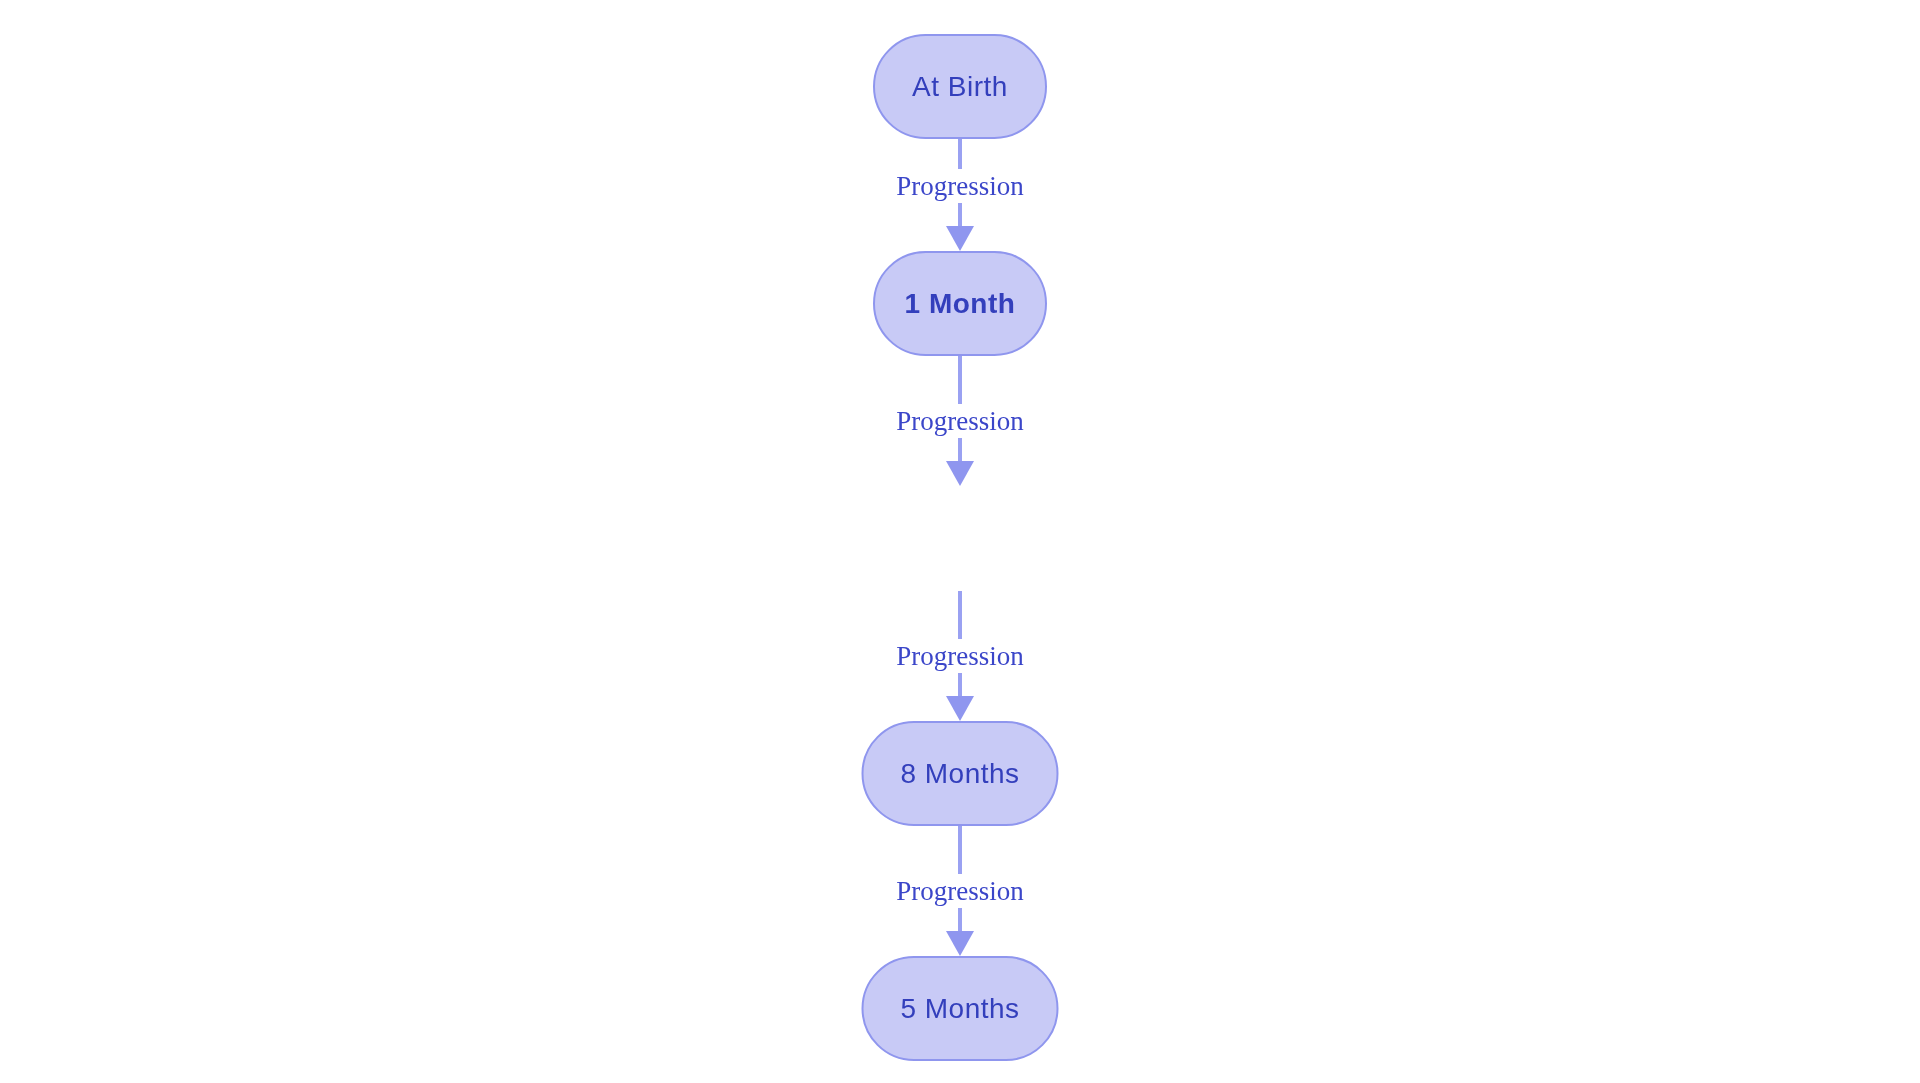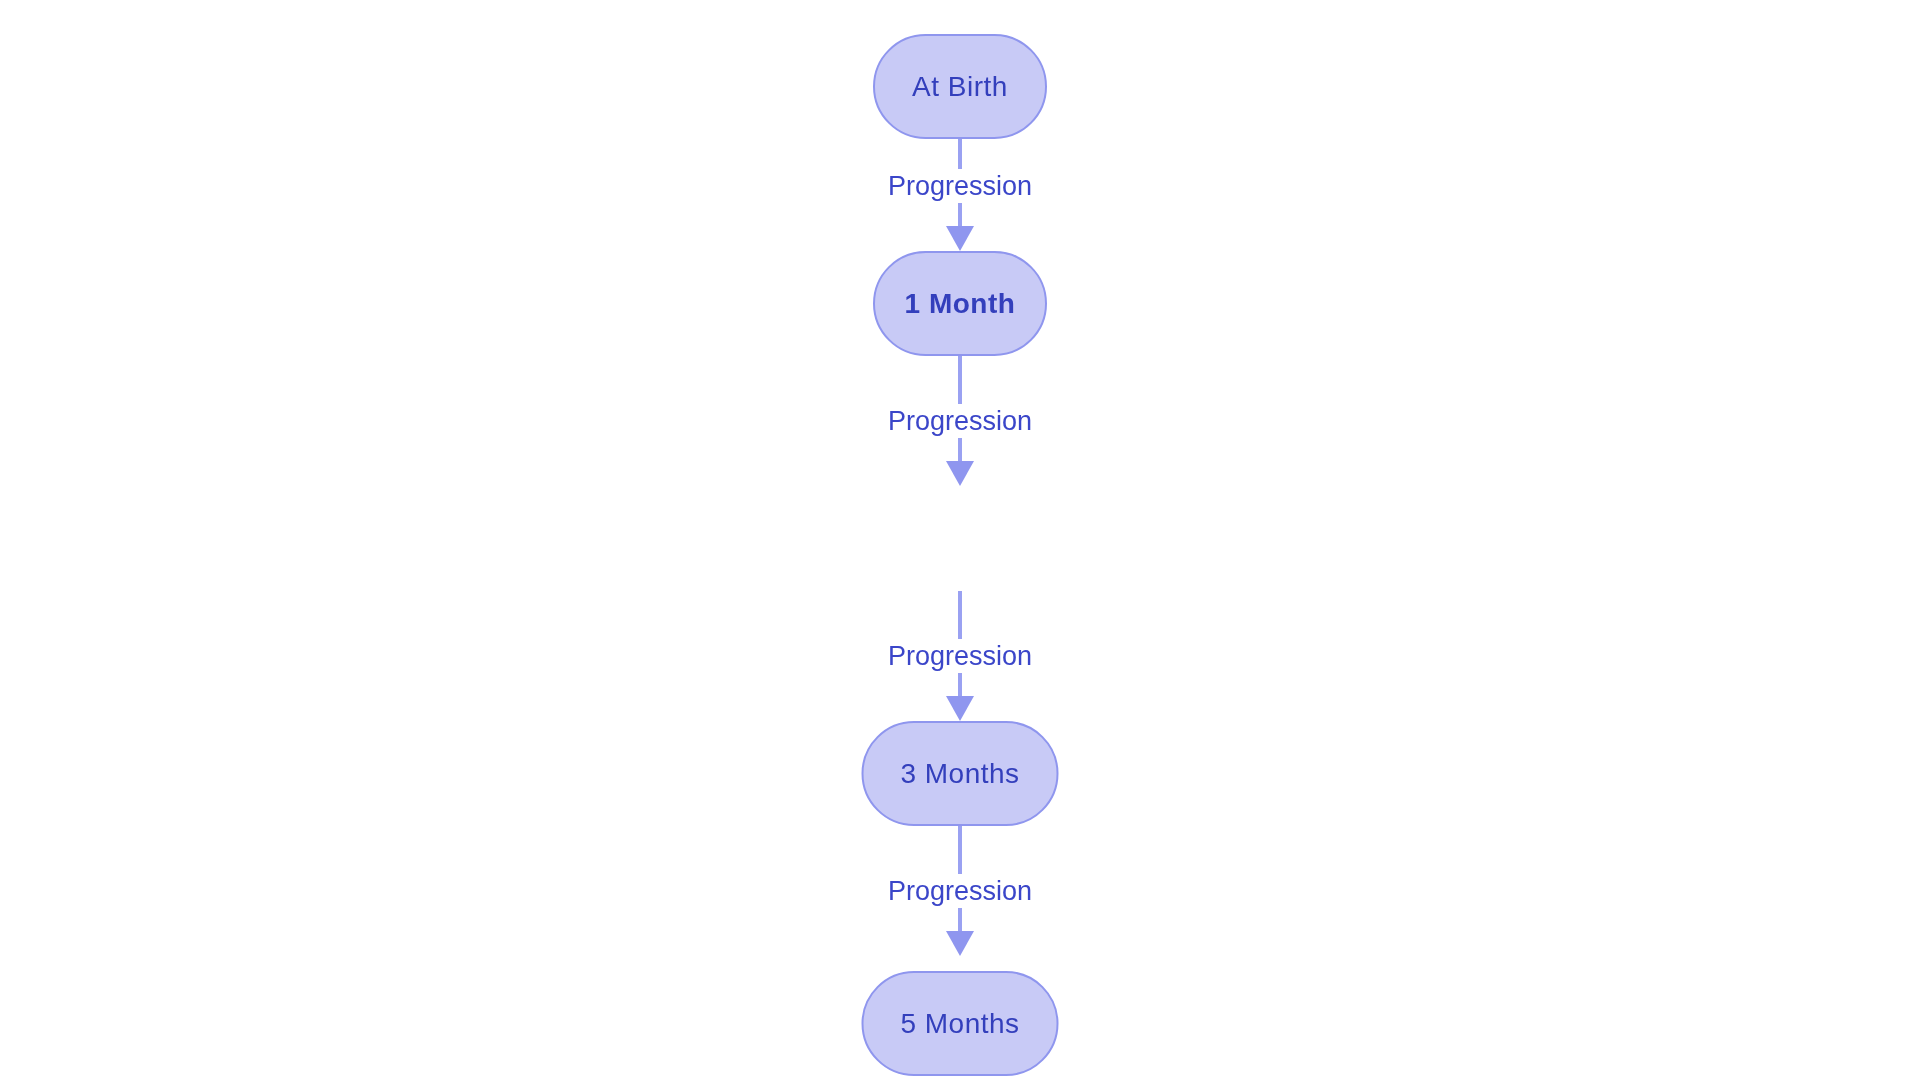--- a/index.html
+++ b/index.html
@@ -30,21 +30,21 @@
     color: #333fbc;
     font-size: 28px;
     letter-spacing: 0.5px;
   }
   .w-sm { width: 174px; }
   .w-lg { width: 197px; }
   .n1 { top: 16px; margin-top: 18px; }
   .n2 { top: 251px; font-weight: bold; }
   .n3 { top: 486px; }
   .n4 { top: 721px; }
-  .n5 { top: 956px; margin-top: 15px; }
+  .n5 { top: 956px; }
 
   .edge-line {
     position: absolute;
     left: 958px;
     width: 4px;
     height: 109px;
     background: #9aa1f2;
   }
   .e1 { top: 121px; }
   .e2 { top: 356px; }
@@ -68,20 +68,21 @@
   .edge-label {
     position: absolute;
     left: 50%;
     transform: translateX(-50%);
     background: #ffffff;
     color: #3b46c9;
     font-size: 27px;
     line-height: 34px;
     padding: 0 6px;
     white-space: nowrap;
+    font-family: Liberation Serif, serif;
   }
   .l1 { top: 169px; }
   .l2 { top: 404px; }
   .l3 { top: 639px; }
   .l4 { top: 874px; }
 </style>
 </head>
 <body>
 
 <div class="canvas">
@@ -96,16 +97,16 @@
   <div class="arrowhead a3"></div>
   <div class="arrowhead a4"></div>
 
   <div class="edge-label l1">Progression</div>
   <div class="edge-label l2">Progression</div>
   <div class="edge-label l3">Progression</div>
   <div class="edge-label l4">Progression</div>
 
   <div class="node w-sm n1">At Birth</div>
   <div class="node w-sm n2">1 Month</div>
-  <div class="node w-lg n4">3 Months</div>
+  <div class="node w-lg n4">8 Months</div>
   <div class="node w-lg n5">5 Months</div>
 
 </div>
 
 </body></html>

